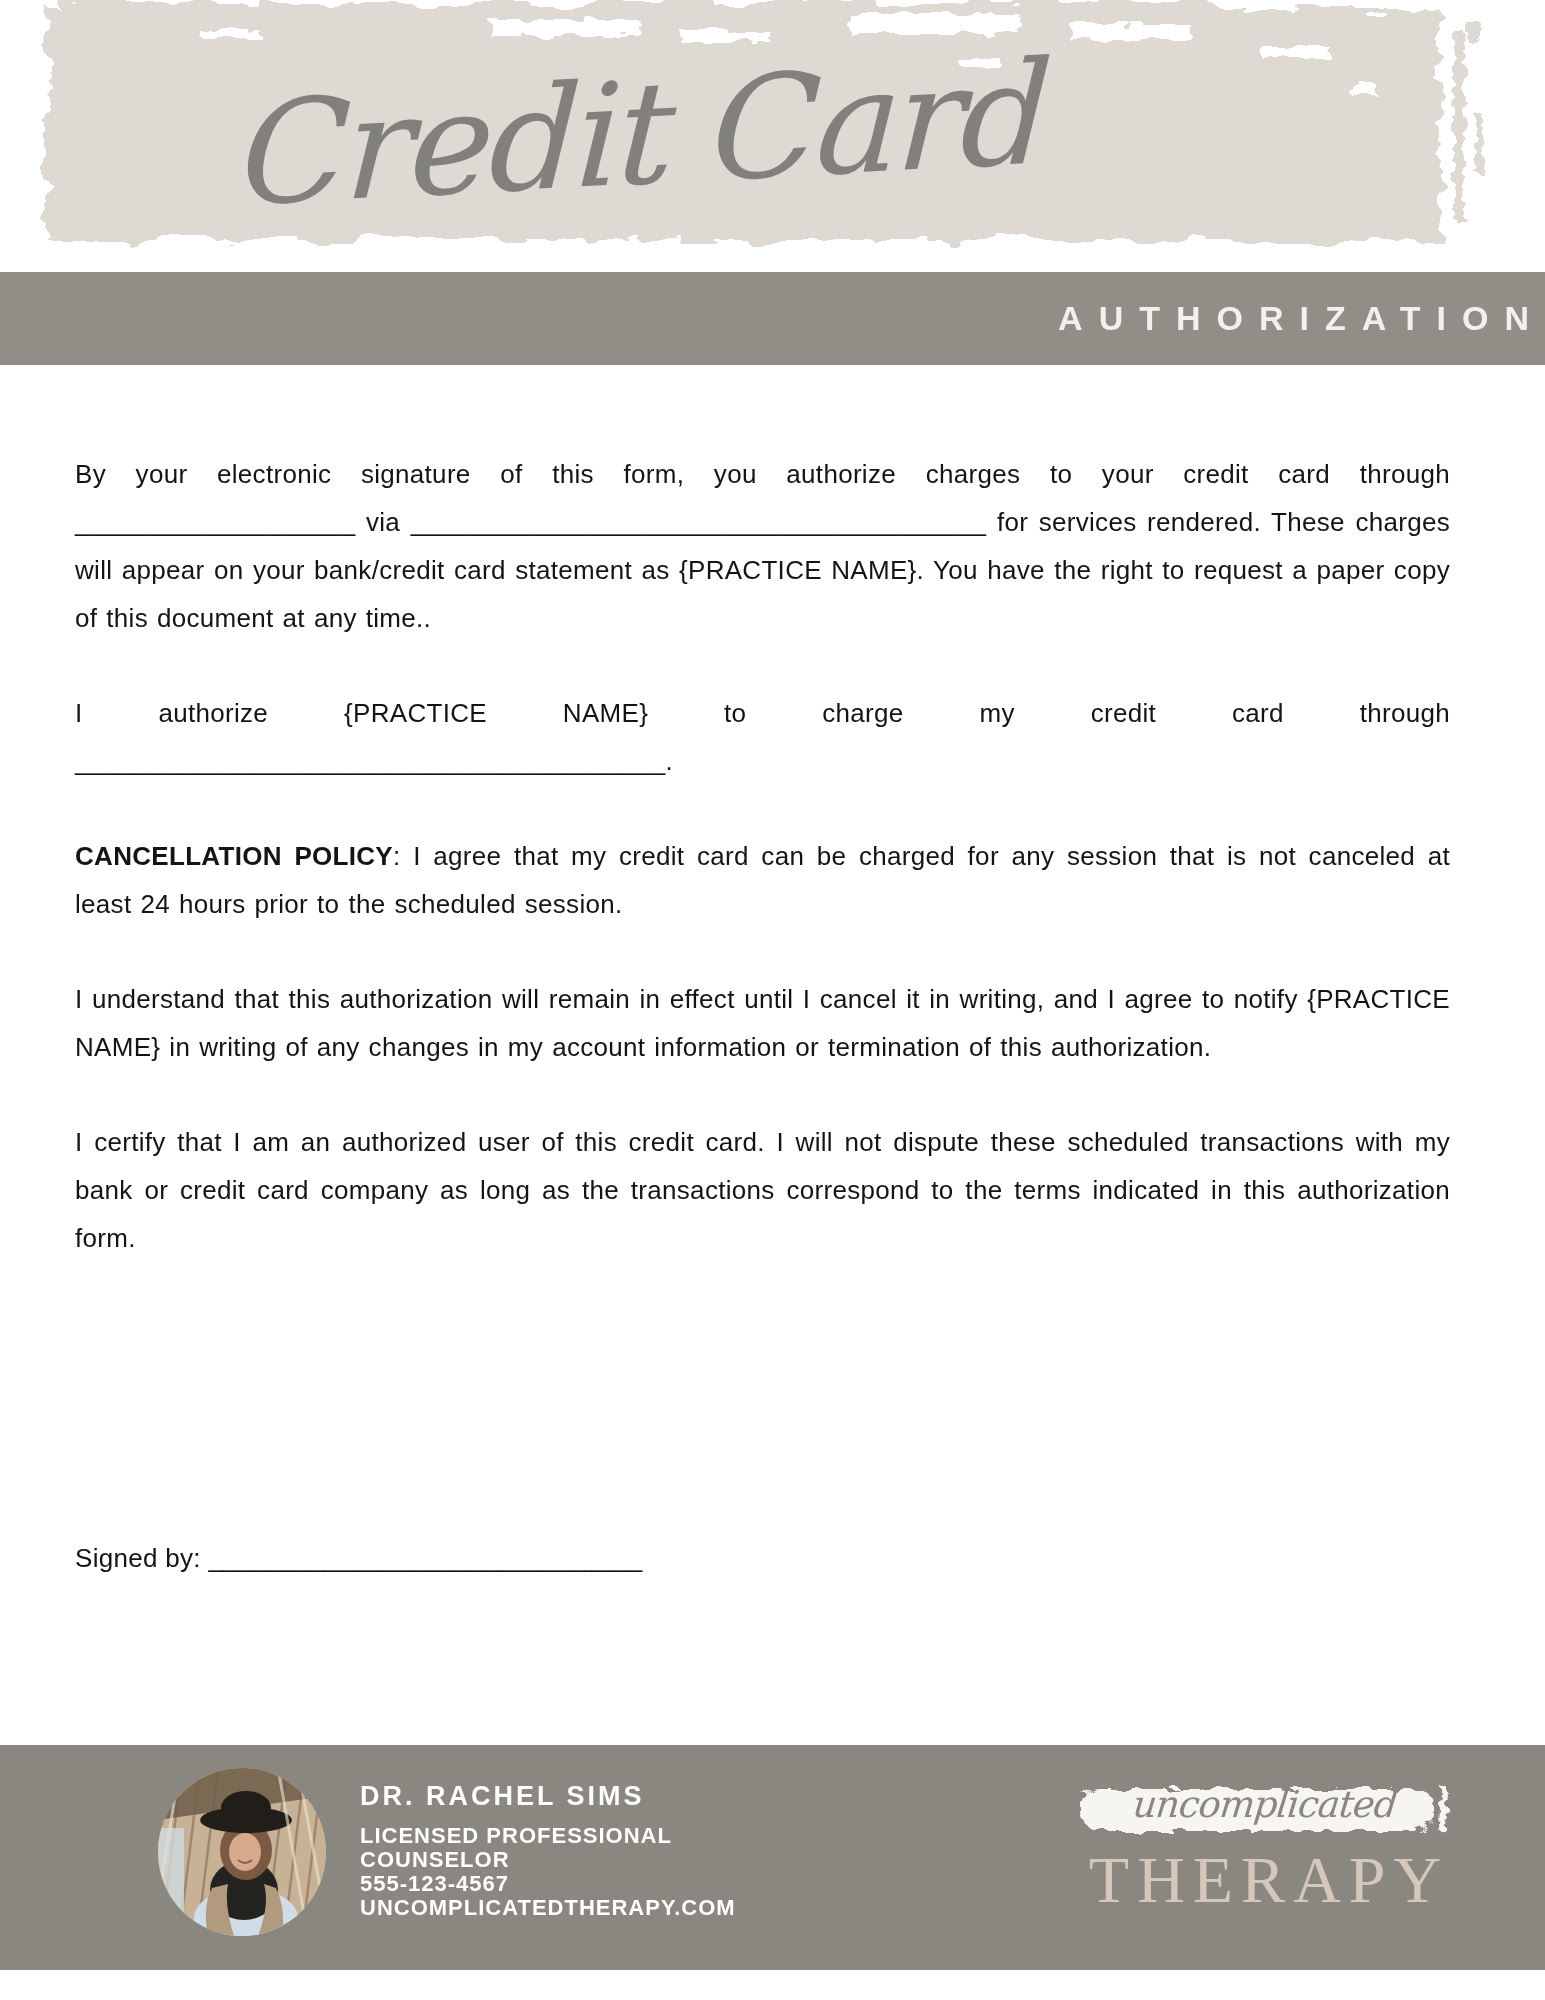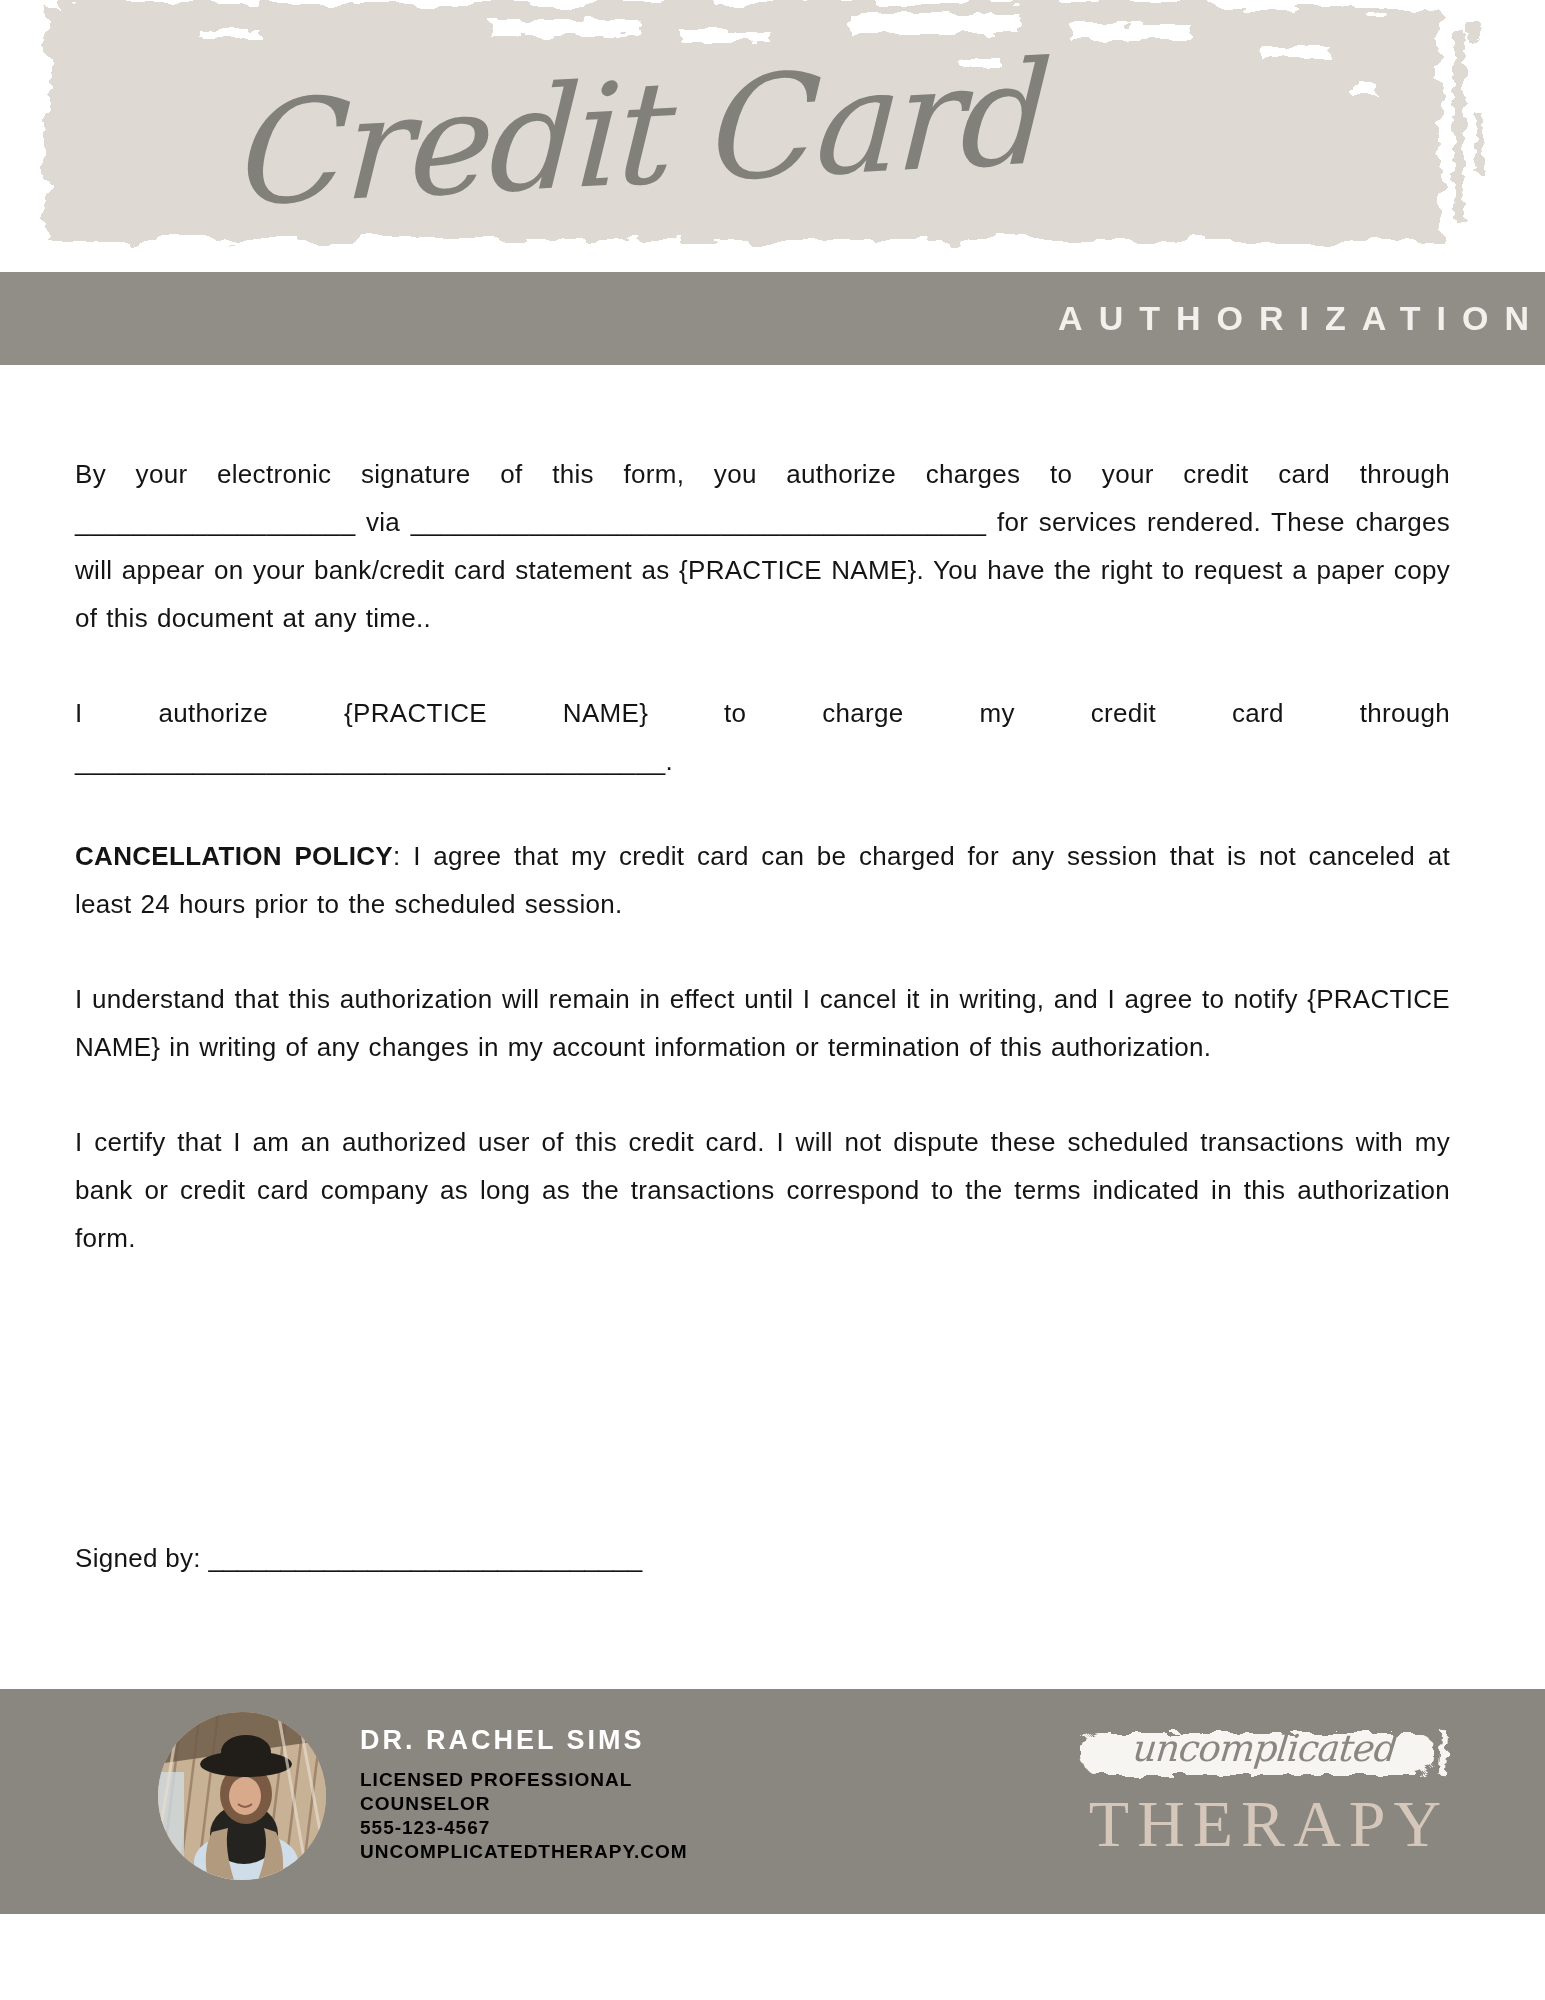--- a/index.html
+++ b/index.html
@@ -30,30 +30,30 @@
     margin:0 0 47px 0;font-size:26px;line-height:48px;text-align:justify;
     letter-spacing:0.3px;word-spacing:1.5px;
   }
   .content p strong{font-weight:bold;}
   .field{position:absolute;left:75px;font-size:26px;letter-spacing:0.3px;white-space:nowrap;}
   .field .blank{letter-spacing:0;}
   .field-parent{top:1358px;}
   .field-signed{top:1543px;}
   .field-date{top:1690px;}
   
-  .footer{position:absolute;left:0;top:1689px;width:1545px;height:225px;background:#8a8781;}
+  .footer{position:absolute;left:0;top:1745px;width:1545px;height:225px;background:#8a8781;}
   .photo{
     position:absolute;left:158px;top:23px;width:168px;height:168px;border-radius:50%;
     overflow:hidden;background:#c8b296;
   }
   .contact{position:absolute;left:360px;top:36px;}
   .contact-name{
     font-size:27px;font-weight:bold;color:#ffffff;letter-spacing:3px;margin:0 0 12px 0;
   }
-  .contact-lines{font-size:19px;font-weight:bold;color:#000000;letter-spacing:1px;line-height:24px;}
+  .contact-lines{font-size:22px;font-weight:bold;color:#ffffff;letter-spacing:1px;line-height:24px;}
   .logo{position:absolute;left:1060px;top:30px;width:410px;text-align:center;}
   .logo-band-svg{position:absolute;left:12px;top:6px;width:390px;height:58px;}
   .logo-script{
     position:relative;z-index:2;display:block;margin-top:8px;
     font-family:"DejaVu Serif",serif;font-style:italic;font-size:37px;color:#8a8781;
     transform:skewX(-6deg);letter-spacing:-1px;white-space:nowrap;
   }
   .logo-wordmark{
     position:relative;z-index:1;display:block;margin-top:16px;
     font-family:"Liberation Serif",serif;font-size:66px;color:#d5c7b9;

